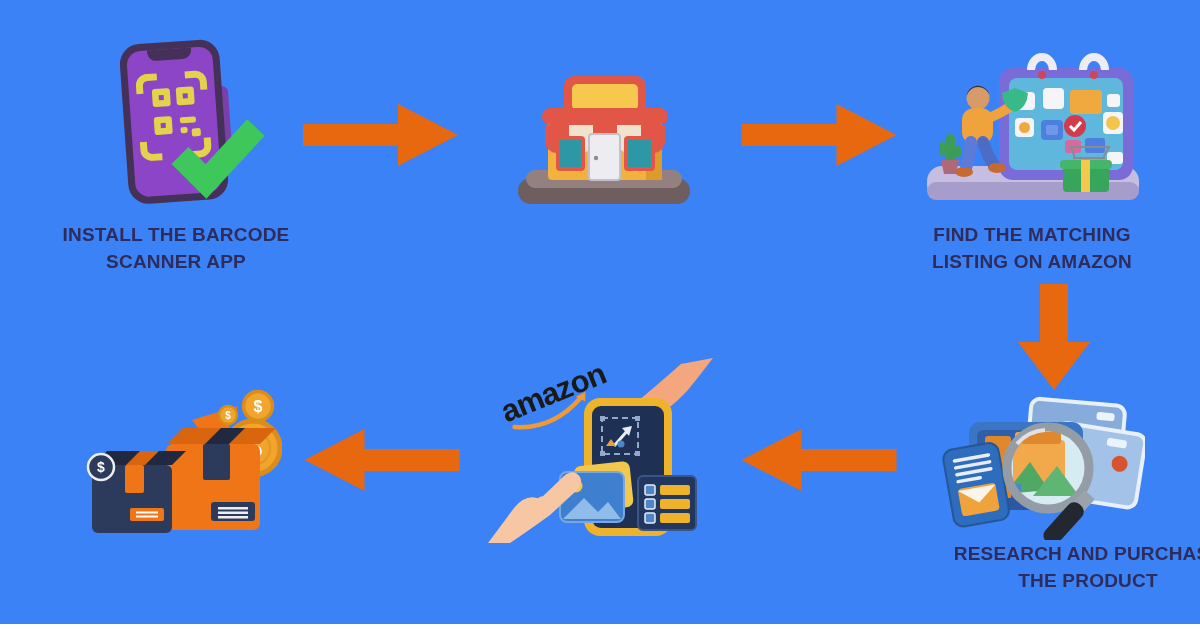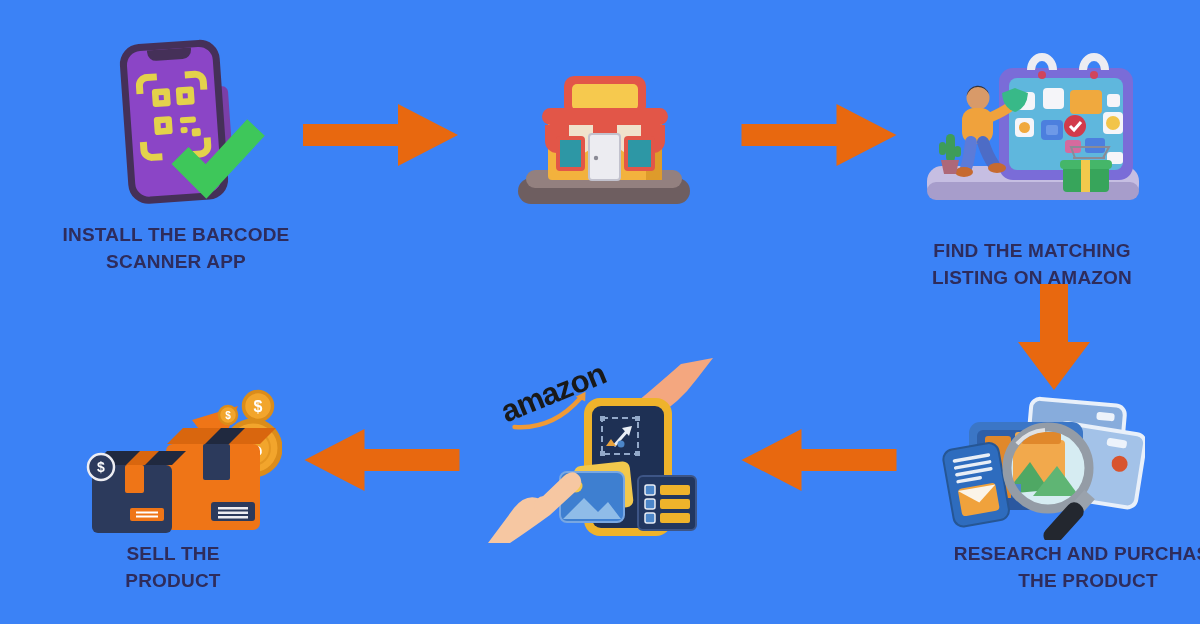--- a/index.html
+++ b/index.html
@@ -133,21 +133,21 @@
         <path d="M26,112 h18 l-3,14 h-12 z" fill="#AE6878"></path>
       </g>
       <g>
         <path d="M158,110 h32 m-30,0 l-4,-11 h38 l-6,11" stroke="#8A8A96" stroke-width="2" fill="none"></path>
         <rect x="148" y="118" width="46" height="26" rx="4" fill="#37A55B"></rect>
         <rect x="145" y="112" width="52" height="9" rx="4" fill="#45B669"></rect>
         <rect x="166" y="112" width="9" height="32" fill="#F2C94C"></rect>
       </g>
     </svg>
   </div>
-  <div class="step-label" style="left:882px;top:238px">FIND THE MATCHING
+  <div class="step-label" style="left:882px;top:222px">FIND THE MATCHING
 LISTING ON AMAZON</div>
 
   <div class="arrow" style="left:1018px;top:284px;width:72px;height:106px">
     <svg viewBox="0 0 72 106">
         <polygon points="22,0 50,0 50,58 72,58 36,106 0,58 22,58" fill="#E8680F"></polygon>
       </svg>
   </div>
 
   <div class="icon-box" style="left:935px;top:388px;width:210px;height:152px">
     <svg viewBox="0 0 210 152">
@@ -295,16 +295,14 @@
         <path d="M56,97 L70,83 L89,83 L75,97 Z" fill="#D9660E"></path>
         <rect x="55" y="97" width="19" height="28" rx="2" fill="#EF7517"></rect>
         <rect x="60" y="140" width="34" height="13" rx="2" fill="#EF7517"></rect>
         <rect x="66" y="143.5" width="22" height="2" fill="#FFF"></rect>
         <rect x="66" y="147.5" width="22" height="2" fill="#FFF"></rect>
         <circle cx="31" cy="99" r="13" fill="#2C3A5C" stroke="#EDEDF2" stroke-width="2.5"></circle>
         <text x="31" y="104" text-anchor="middle" font-size="14" font-weight="bold" fill="#FFF" font-family="Liberation Sans, sans-serif">$</text>
       </g>
     </svg>
   </div>
-  <div class="step-label" style="left:23px;top:541px">SELL THE
-PRODUCT</div>
 
 </div>
 
 </body></html>

